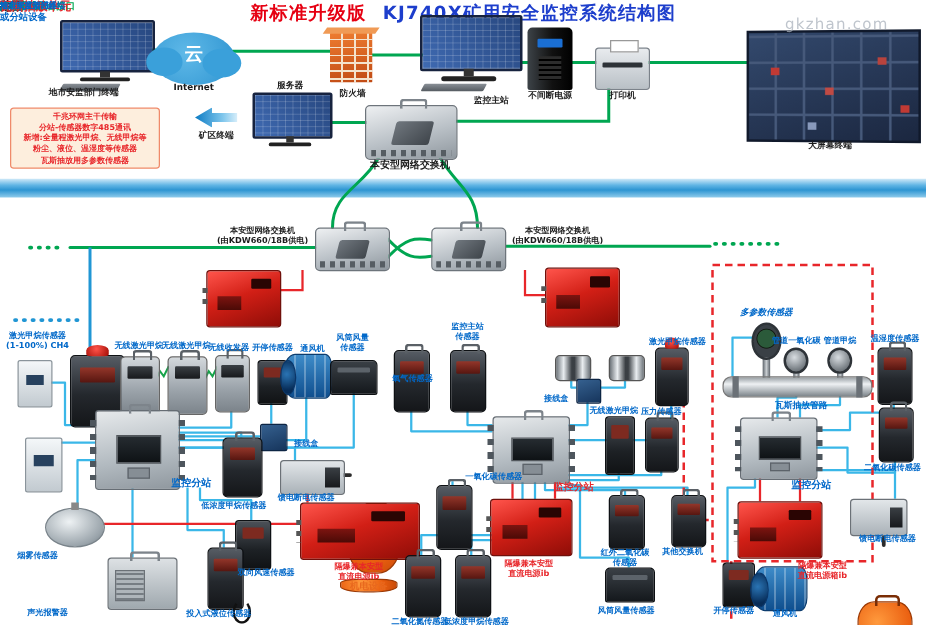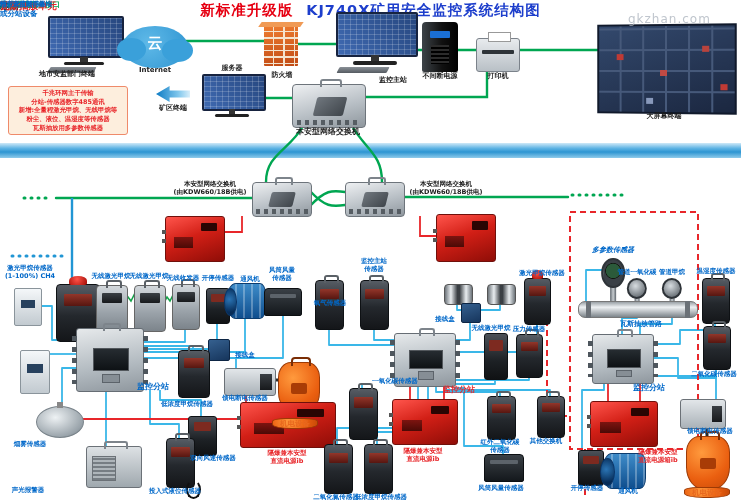--- a/index.html
+++ b/index.html
@@ -143,21 +143,21 @@
   .graybox{background:linear-gradient(180deg,#dde1e4,#9fa8ae);border:1px solid #6b7177;border-radius:3px;}
   .graybox .hd{top:-6px;left:32%;width:36%;height:6px;border:2px solid #7d848b;border-bottom:none;
      border-radius:3px 3px 0 0;}
   .graybox .ms{left:10%;top:22%;width:40%;height:58%;
      background:repeating-linear-gradient(0deg,#767d83 0 2px,#aeb5ba 2px 4px);border:1px solid #6b7177;}
   
   .grayboxh{background:linear-gradient(180deg,#e2e6e9,#aab2b8);border:1px solid #6b7177;border-radius:3px;}
   .grayboxh i{right:6%;top:20%;width:24%;height:60%;background:linear-gradient(#3a3f44,#17191c);}
   
   .orange{background:radial-gradient(circle at 35% 30%,#ff9a3d,#ea5f10 60%,#c84a08);
-     border:1px solid #9c3a05;border-radius:30% 30% 42% 42%;}
+     border:1px solid #9c3a05;border-radius:30% 30% 42% 42%;margin-top:45px;}
   .orange .hd{top:-6px;left:30%;width:40%;height:7px;border:2px solid #7a2d05;border-bottom:none;
      border-radius:4px 4px 0 0;}
   .orange .bd{left:30%;top:40%;width:40%;height:22%;background:#a83c06;border-radius:2px;}
   
   .pipe{background:linear-gradient(180deg,#9aa1a6,#eef1f3 35%,#7d858b);border-radius:7px;
      border:1px solid #777;}
   .pipe i{top:-1px;height:calc(100% + 2px);width:5px;background:#6b7177;}
   .pipe .e1{left:6%;} .pipe .e2{right:6%;}
   
   .gauge .head{top:0;left:50%;transform:translateX(-50%);width:82%;height:56%;
@@ -555,21 +555,21 @@
       <div class="node puck" style="left: 36px; top: 406px; width: 46px; height: 30px;">
         <i></i>
       </div>
       <div class="lbl blue" style="left: 6px; top: 440px; width: 48px; font-size: 6.5px;">
         <span>烟雾传感器</span>
       </div>
       <div class="node graybox" style="left: 86px; top: 446px; width: 54px; height: 40px;">
         <i class="hd"></i>
         <i class="ms"></i>
       </div>
-      <div class="lbl blue" style="left: 4px; top: 486px; width: 48px; font-size: 6.5px; text-align: center;">
+      <div class="lbl blue" style="left: 14px; top: 486px; width: 48px; font-size: 6.5px; text-align: center;">
         <span>声光报警器</span>
       </div>
       <div class="node sensor" style="left: 178px; top: 350px; width: 30px; height: 46px;">
         <i class="hk"></i>
         <i class="dp"></i>
       </div>
       <div class="lbl blue" style="left: 154px; top: 400px; width: 66px; font-size: 6.5px;">
         <span>低浓度甲烷传感器</span>
       </div>
       <div class="node sensorsm" style="left: 188px; top: 416px; width: 27px; height: 38px;">

